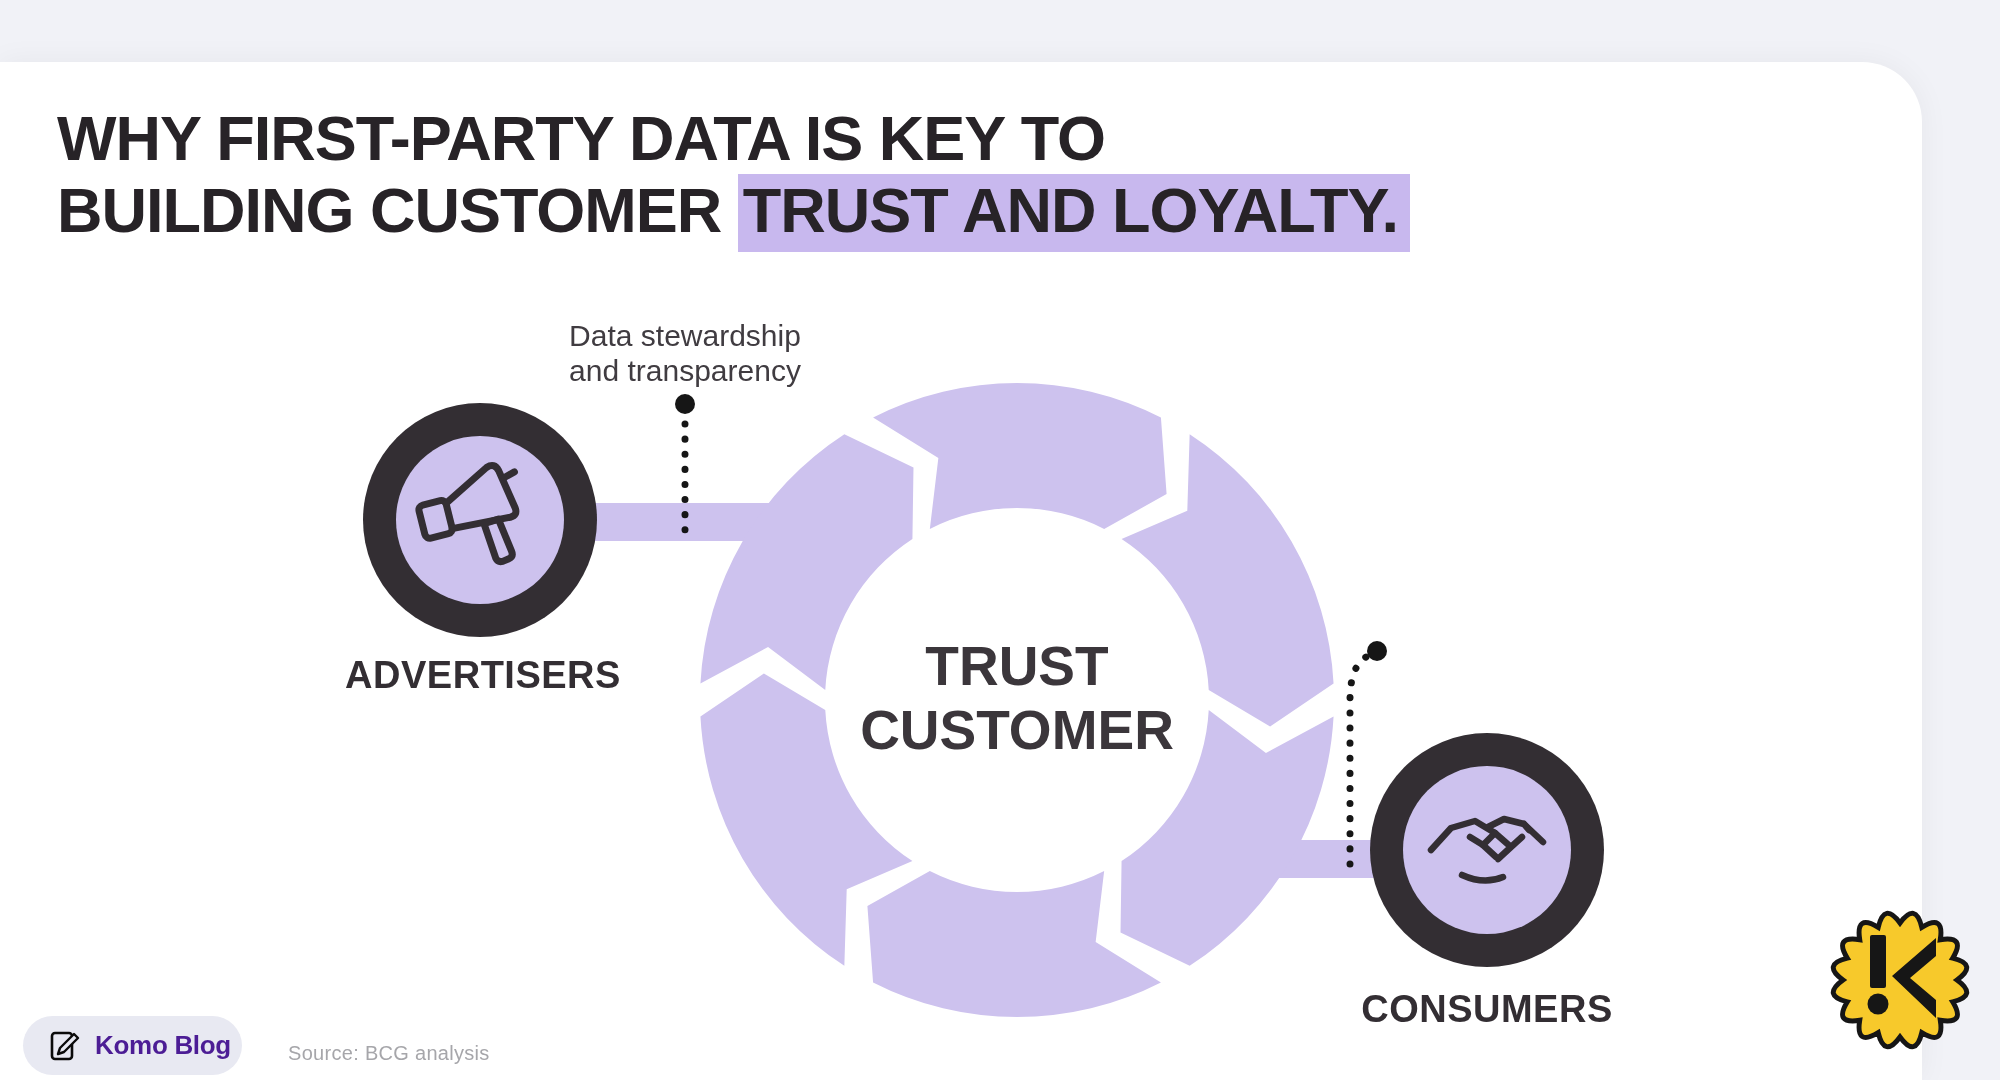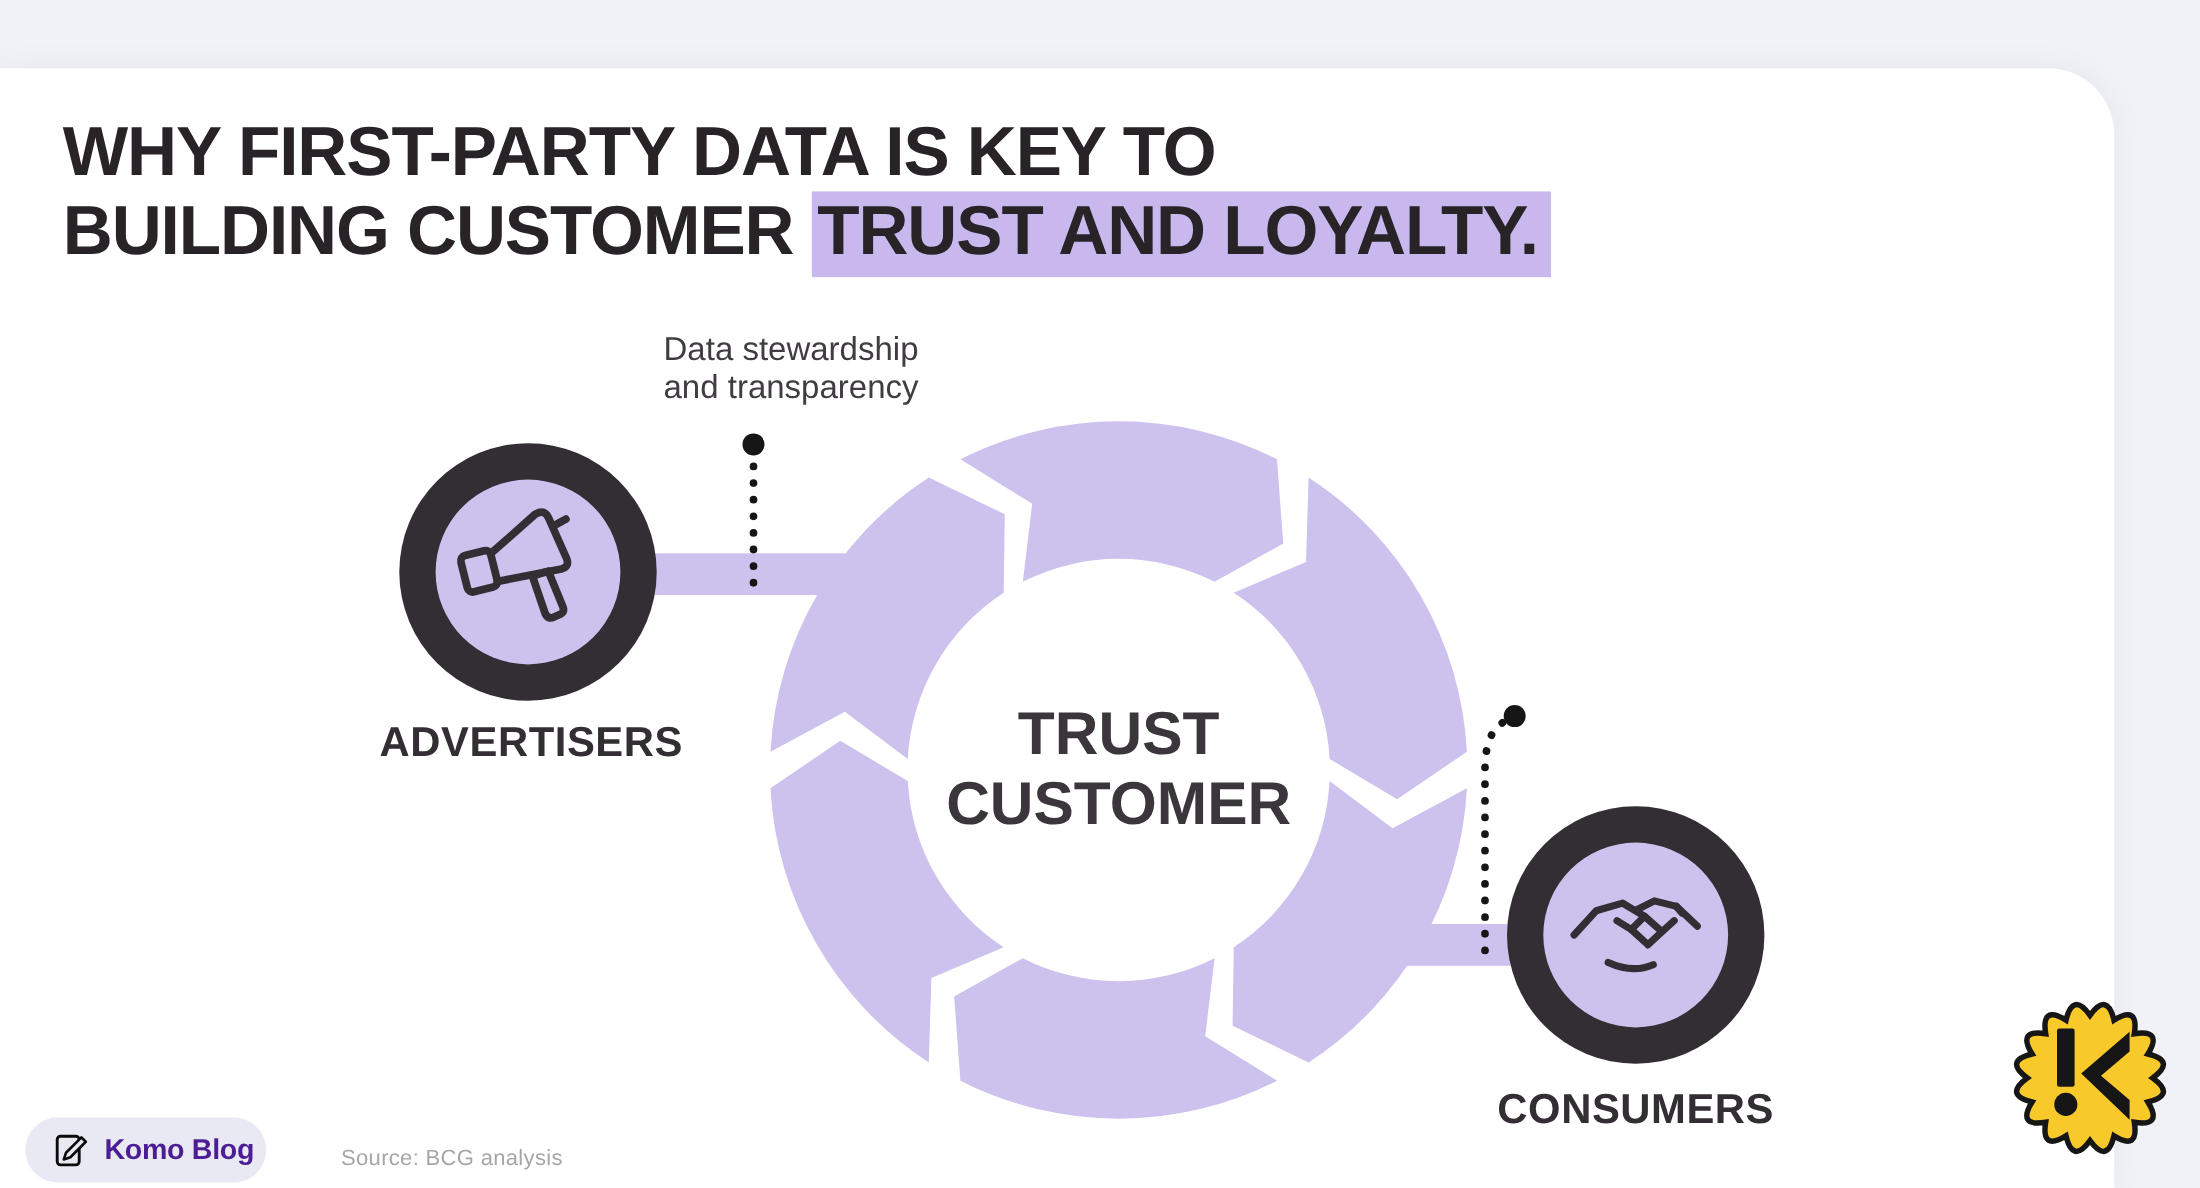--- a/index.html
+++ b/index.html
@@ -16,23 +16,23 @@
          letter-spacing:-1px;line-height:72px;color:#272327;white-space:nowrap;}
   .title .hl{background:var(--highlight);padding:1px 12px 7px 5px;}
   svg.diagram{position:absolute;left:0;top:0;width:2000px;height:1080px;}
   .abs{position:absolute;}
   .center-label{left:817px;top:634px;width:400px;text-align:center;font-size:55px;
     font-weight:800;line-height:64px;color:var(--text-dark);letter-spacing:0;}
   .node-label{width:340px;text-align:center;font-size:38px;font-weight:800;color:var(--dark);letter-spacing:.5px;}
   .adv-label{left:313px;top:654px;}
   .cons-label{left:1317px;top:988px;}
   .note-block{text-align:center;font-size:30px;font-weight:500;color:var(--note);line-height:35px;}
-  .adv-note{left:535px;top:300px;width:300px;text-align:right;}
+  .adv-note{left:535px;top:318px;width:300px;}
   .cons-note{left:1372px;top:582px;width:250px;line-height:34px;}
-  .source{left:310px;top:1042px;font-size:20px;color:#a6a6aa;letter-spacing:.3px;}
+  .source{left:288px;top:1042px;font-size:20px;color:#a6a6aa;letter-spacing:.3px;}
   .pill{left:23px;top:1016px;width:219px;height:59px;border-radius:32px;background:#e8e9f2;
         display:flex;align-items:center;cursor:pointer;}
   .pill .plabel{font-size:26px;font-weight:800;color:#4c1d95;margin-left:12px;letter-spacing:-.3px;}
   .pill svg{margin-left:24px;}
 </style>
 </head>
 <body>
 
 <div class="stage">
 

